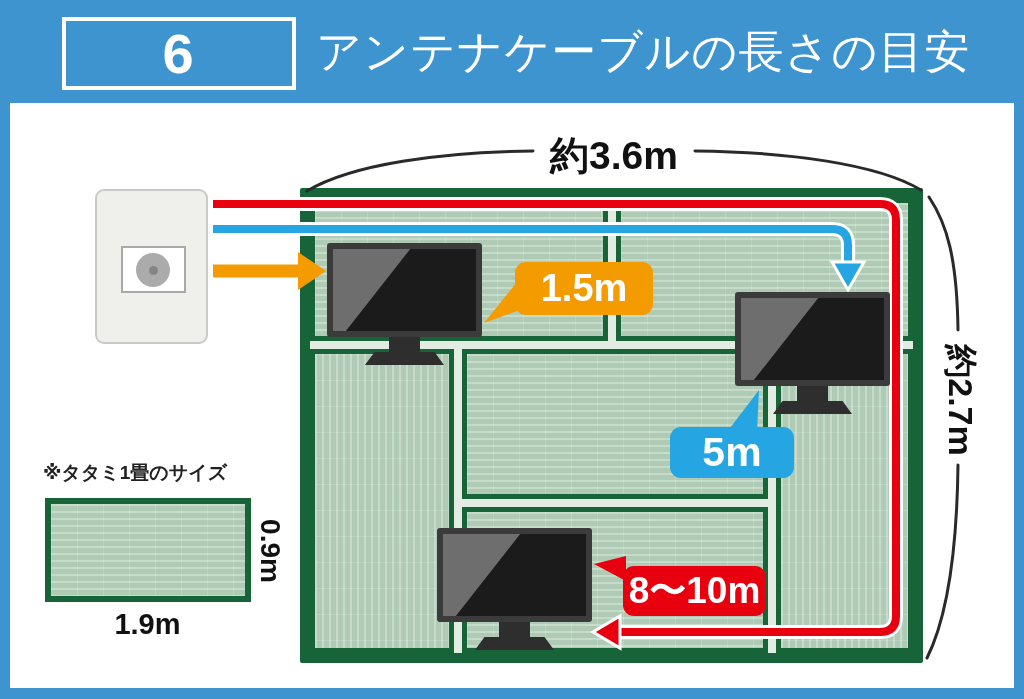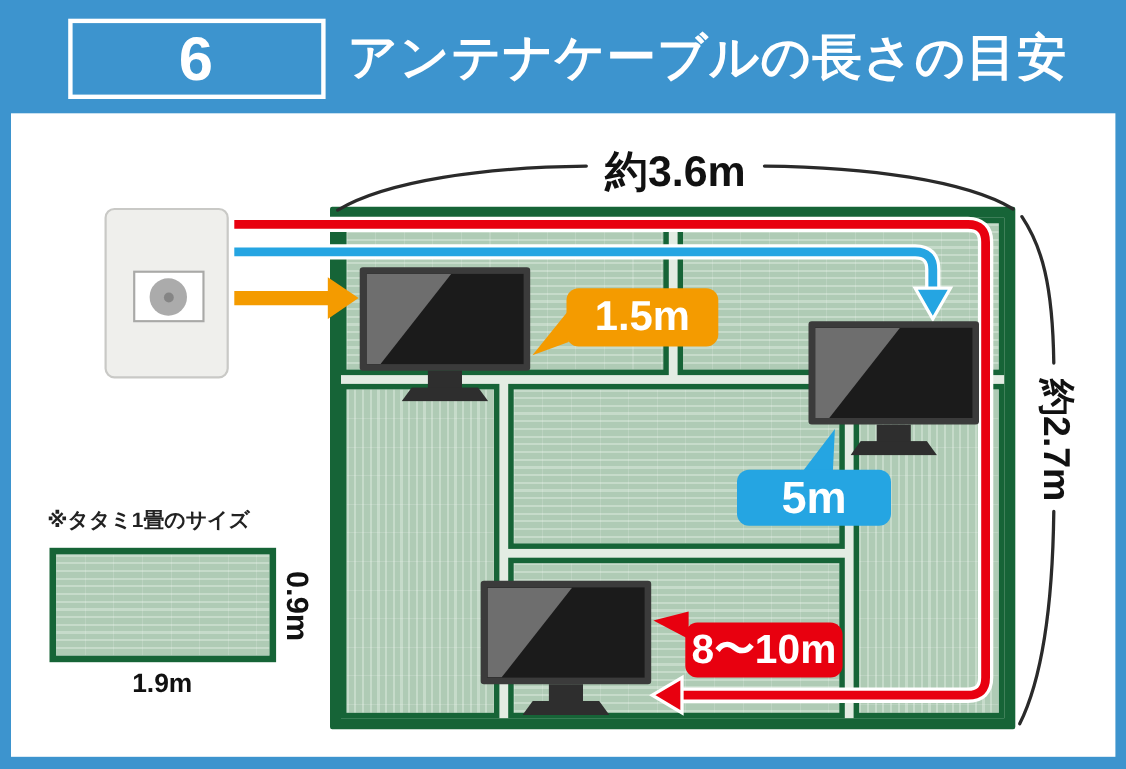--- a/index.html
+++ b/index.html
@@ -6,21 +6,21 @@
   *{box-sizing:border-box;font-family:"Liberation Sans","DejaVu Sans",sans-serif;}
   .canvas{position:relative;width:1024px;height:699px;background:#3d94ce;overflow:hidden;}
 
   
   .header{position:absolute;left:0;top:0;width:1024px;height:103px;display:flex;align-items:center;}
   .badge{position:absolute;left:62px;top:17px;width:234px;height:73px;border:4px solid #fff;
          display:flex;align-items:center;justify-content:center;color:#fff;}
   .badge .num{font-size:56px;font-weight:bold;line-height:1;margin-right:2px;}
   .badge .txt{font-size:36px;font-weight:bold;line-height:1;}
   .title{position:absolute;left:316px;top:0;height:103px;display:flex;align-items:center;
-         color:#fff;font-size:45px;font-weight:bold;letter-spacing:1px;white-space:nowrap;}
+         color:#fff;font-size:45px;font-weight:normal;letter-spacing:1px;white-space:nowrap;}
 
   
   .content{position:absolute;left:10px;top:103px;width:1004px;height:585px;background:#fff;}
 
   .wall-label{position:absolute;left:38px;top:130px;font-size:30px;font-weight:bold;color:#222;}
 
   
   .plate{position:absolute;left:95px;top:189px;width:113px;height:155px;background:#efefec;
          border:2px solid #c9c9c6;border-radius:9px;}
   .plate .jack-frame{position:absolute;left:24px;top:55px;width:65px;height:47px;background:#fff;border:2px solid #a9a9a7;}
@@ -63,33 +63,33 @@
   .tv .base{position:absolute;left:38px;top:109px;width:79px;height:13px;background:#2e2e2e;
             clip-path:polygon(12% 0,88% 0,100% 100%,0 100%);}
   .tv1{left:327px;top:243px;}
   .tv2{left:735px;top:292px;}
   .tv3{left:437px;top:528px;}
 
   
   .bubble{position:absolute;border-radius:11px;color:#fff;font-weight:bold;
           display:flex;align-items:center;justify-content:center;white-space:nowrap;}
   .bub-orange{left:515px;top:262px;width:138px;height:53px;background:#f49b00;font-size:38px;}
-  .bub-blue{left:670px;top:427px;width:140px;height:51px;background:#25a5e2;font-size:41px;}
+  .bub-blue{left:670px;top:427px;width:124px;height:51px;background:#25a5e2;font-size:41px;}
   .bub-red{left:623px;top:553px;width:143px;height:50px;background:#e8000f;font-size:37px;margin-top:13px;}
 
   
   .legend-note{position:absolute;left:43px;top:460px;font-size:19px;font-weight:bold;color:#222;}
   .legend-mat{position:absolute;left:45px;top:498px;width:206px;height:104px;border:6px solid #166437;
       background:
       repeating-linear-gradient(90deg,rgba(255,255,255,.16) 0 1px,rgba(255,255,255,0) 1px 26px),
       repeating-linear-gradient(180deg,#c6dbca 0 2px,#afcbb5 2px 7px);}
   .legend-h{position:absolute;left:227px;top:532px;width:80px;height:38px;text-align:center;
             font-size:28px;font-weight:bold;color:#111;transform:rotate(90deg);}
   .legend-w{position:absolute;left:100px;top:608px;width:95px;text-align:center;
-            font-size:24px;font-weight:bold;color:#111;}
+            font-size:29px;font-weight:bold;color:#111;}
 </style>
 </head>
 <body>
 
 <div class="canvas">
 
   <div class="content"></div>
 
   <div class="header">
     <div class="badge">

